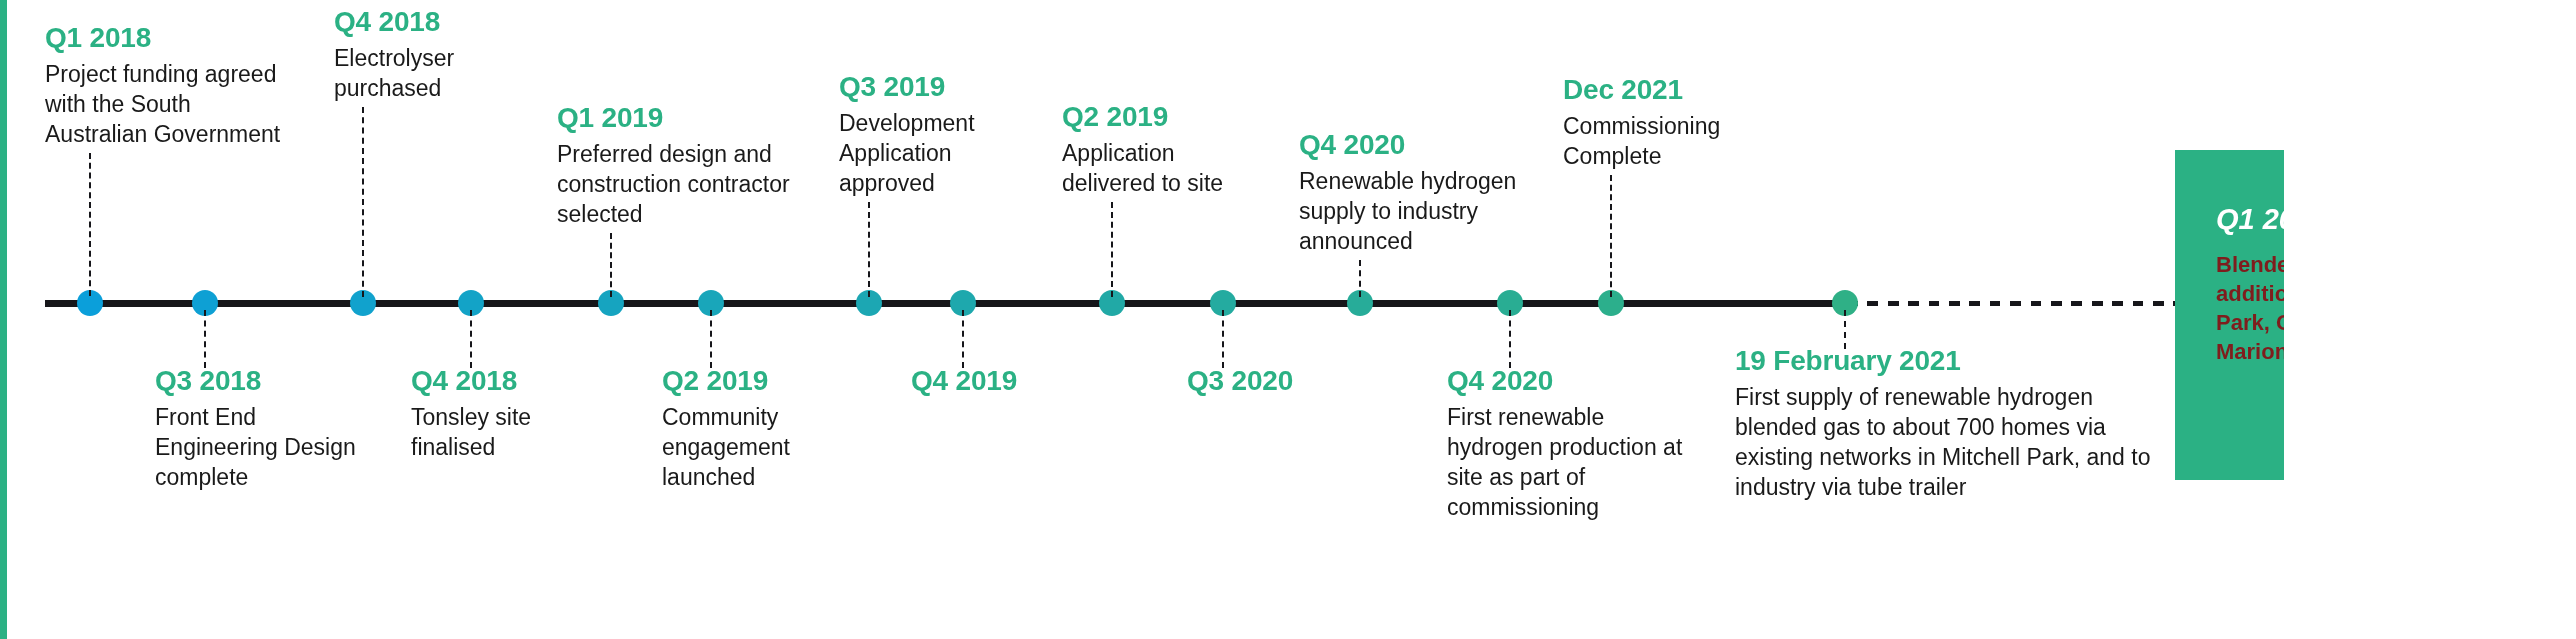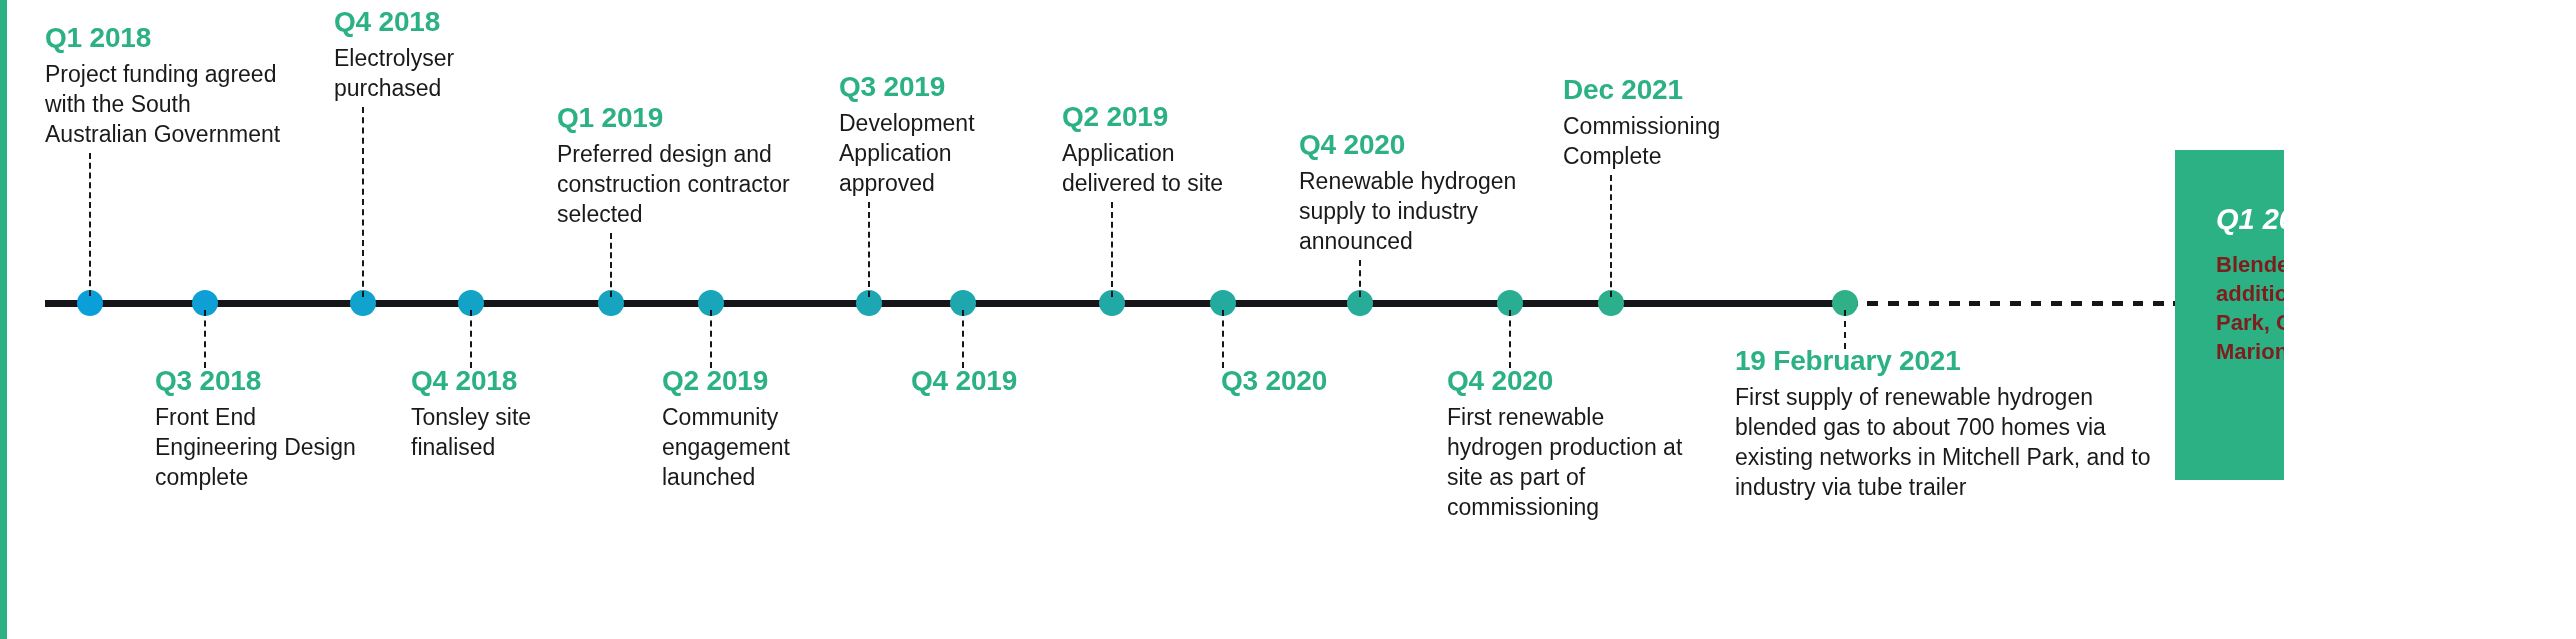--- a/index.html
+++ b/index.html
@@ -173,21 +173,21 @@
         <div class="ev-date">Q4 2019</div>
       </div>
       <div class="dot" style="left: 1112px; background: rgb(33, 169, 166);"></div>
       <div class="leader" style="left: 1111px; top: 202px; height: 95px;"></div>
       <div class="event" style="left: 1062px; width: 194px; bottom: 442px;">
         <div class="ev-date">Q2 2019</div>
         <div class="ev-text">Application delivered to site</div>
       </div>
       <div class="dot" style="left: 1223px; background: rgb(36, 171, 160);"></div>
       <div class="leader" style="left: 1222px; top: 310px; height: 58px;"></div>
-      <div class="event" style="left: 1160px; width: 228px; top: 364px; text-align: center;">
+      <div class="event" style="left: 1187px; width: 228px; top: 364px;">
         <div class="ev-date">Q3 2020</div>
       </div>
       <div class="dot" style="left: 1360px; background: rgb(39, 172, 153);"></div>
       <div class="leader" style="left: 1359px; top: 260px; height: 37px;"></div>
       <div class="event" style="left: 1299px; width: 252px; bottom: 384px;">
         <div class="ev-date">Q4 2020</div>
         <div class="ev-text">Renewable hydrogen supply to industry announced</div>
       </div>
       <div class="dot" style="left: 1510px; background: rgb(41, 173, 147);"></div>
       <div class="leader" style="left: 1509px; top: 310px; height: 58px;"></div>

